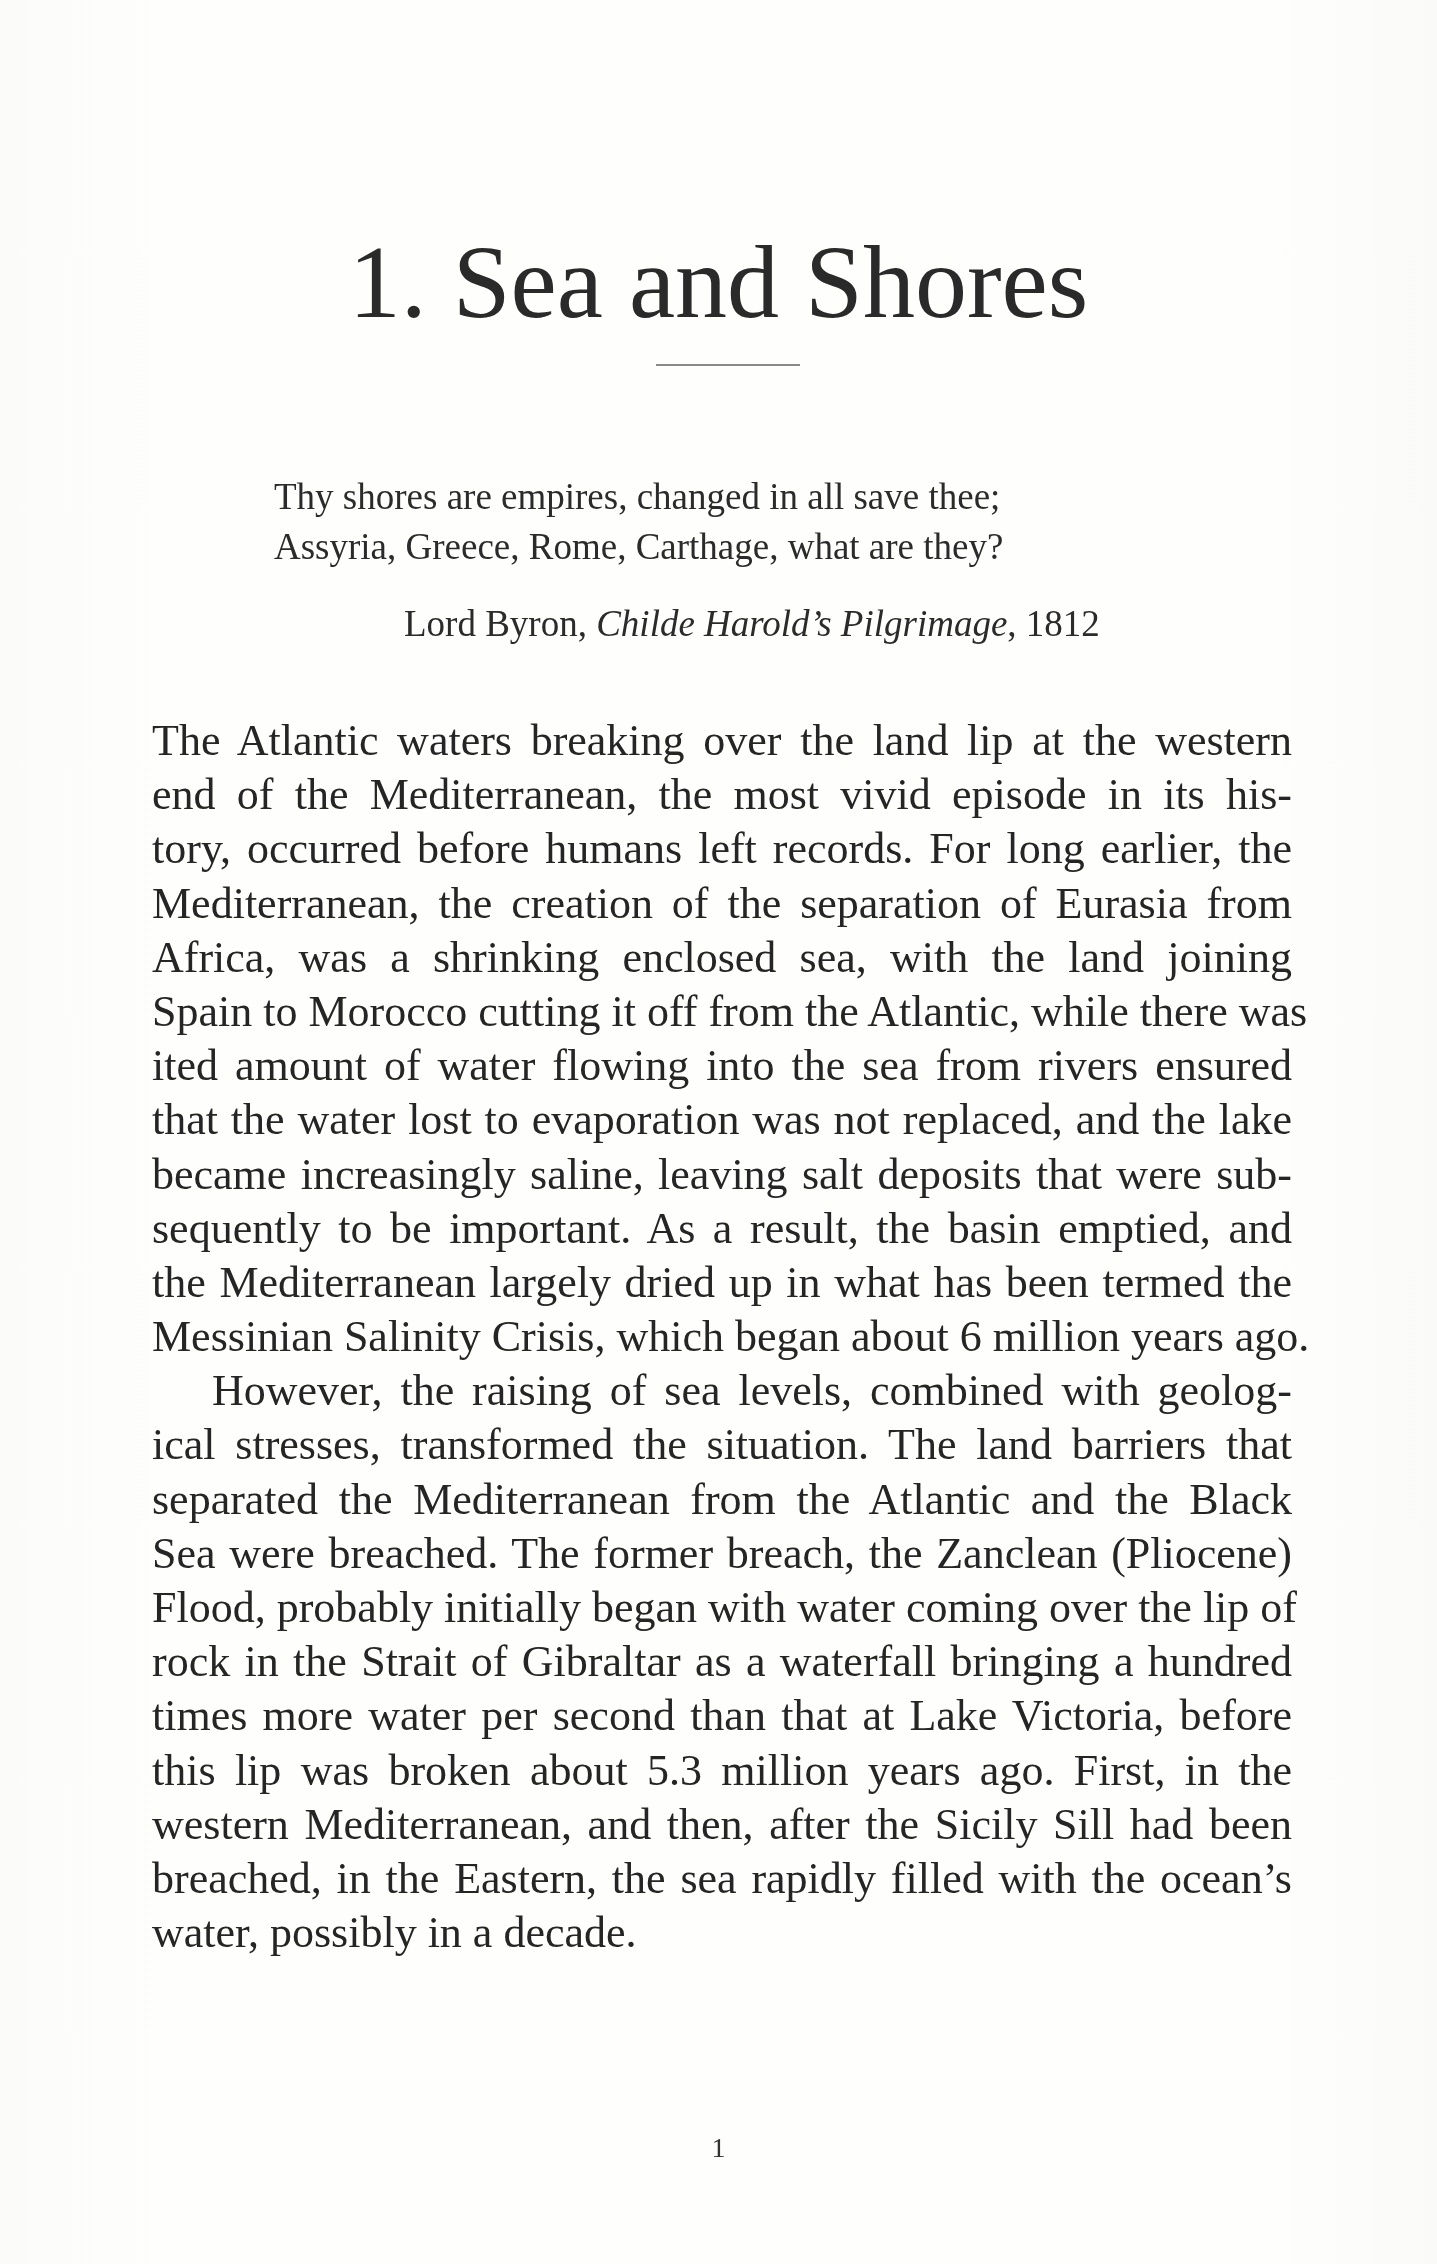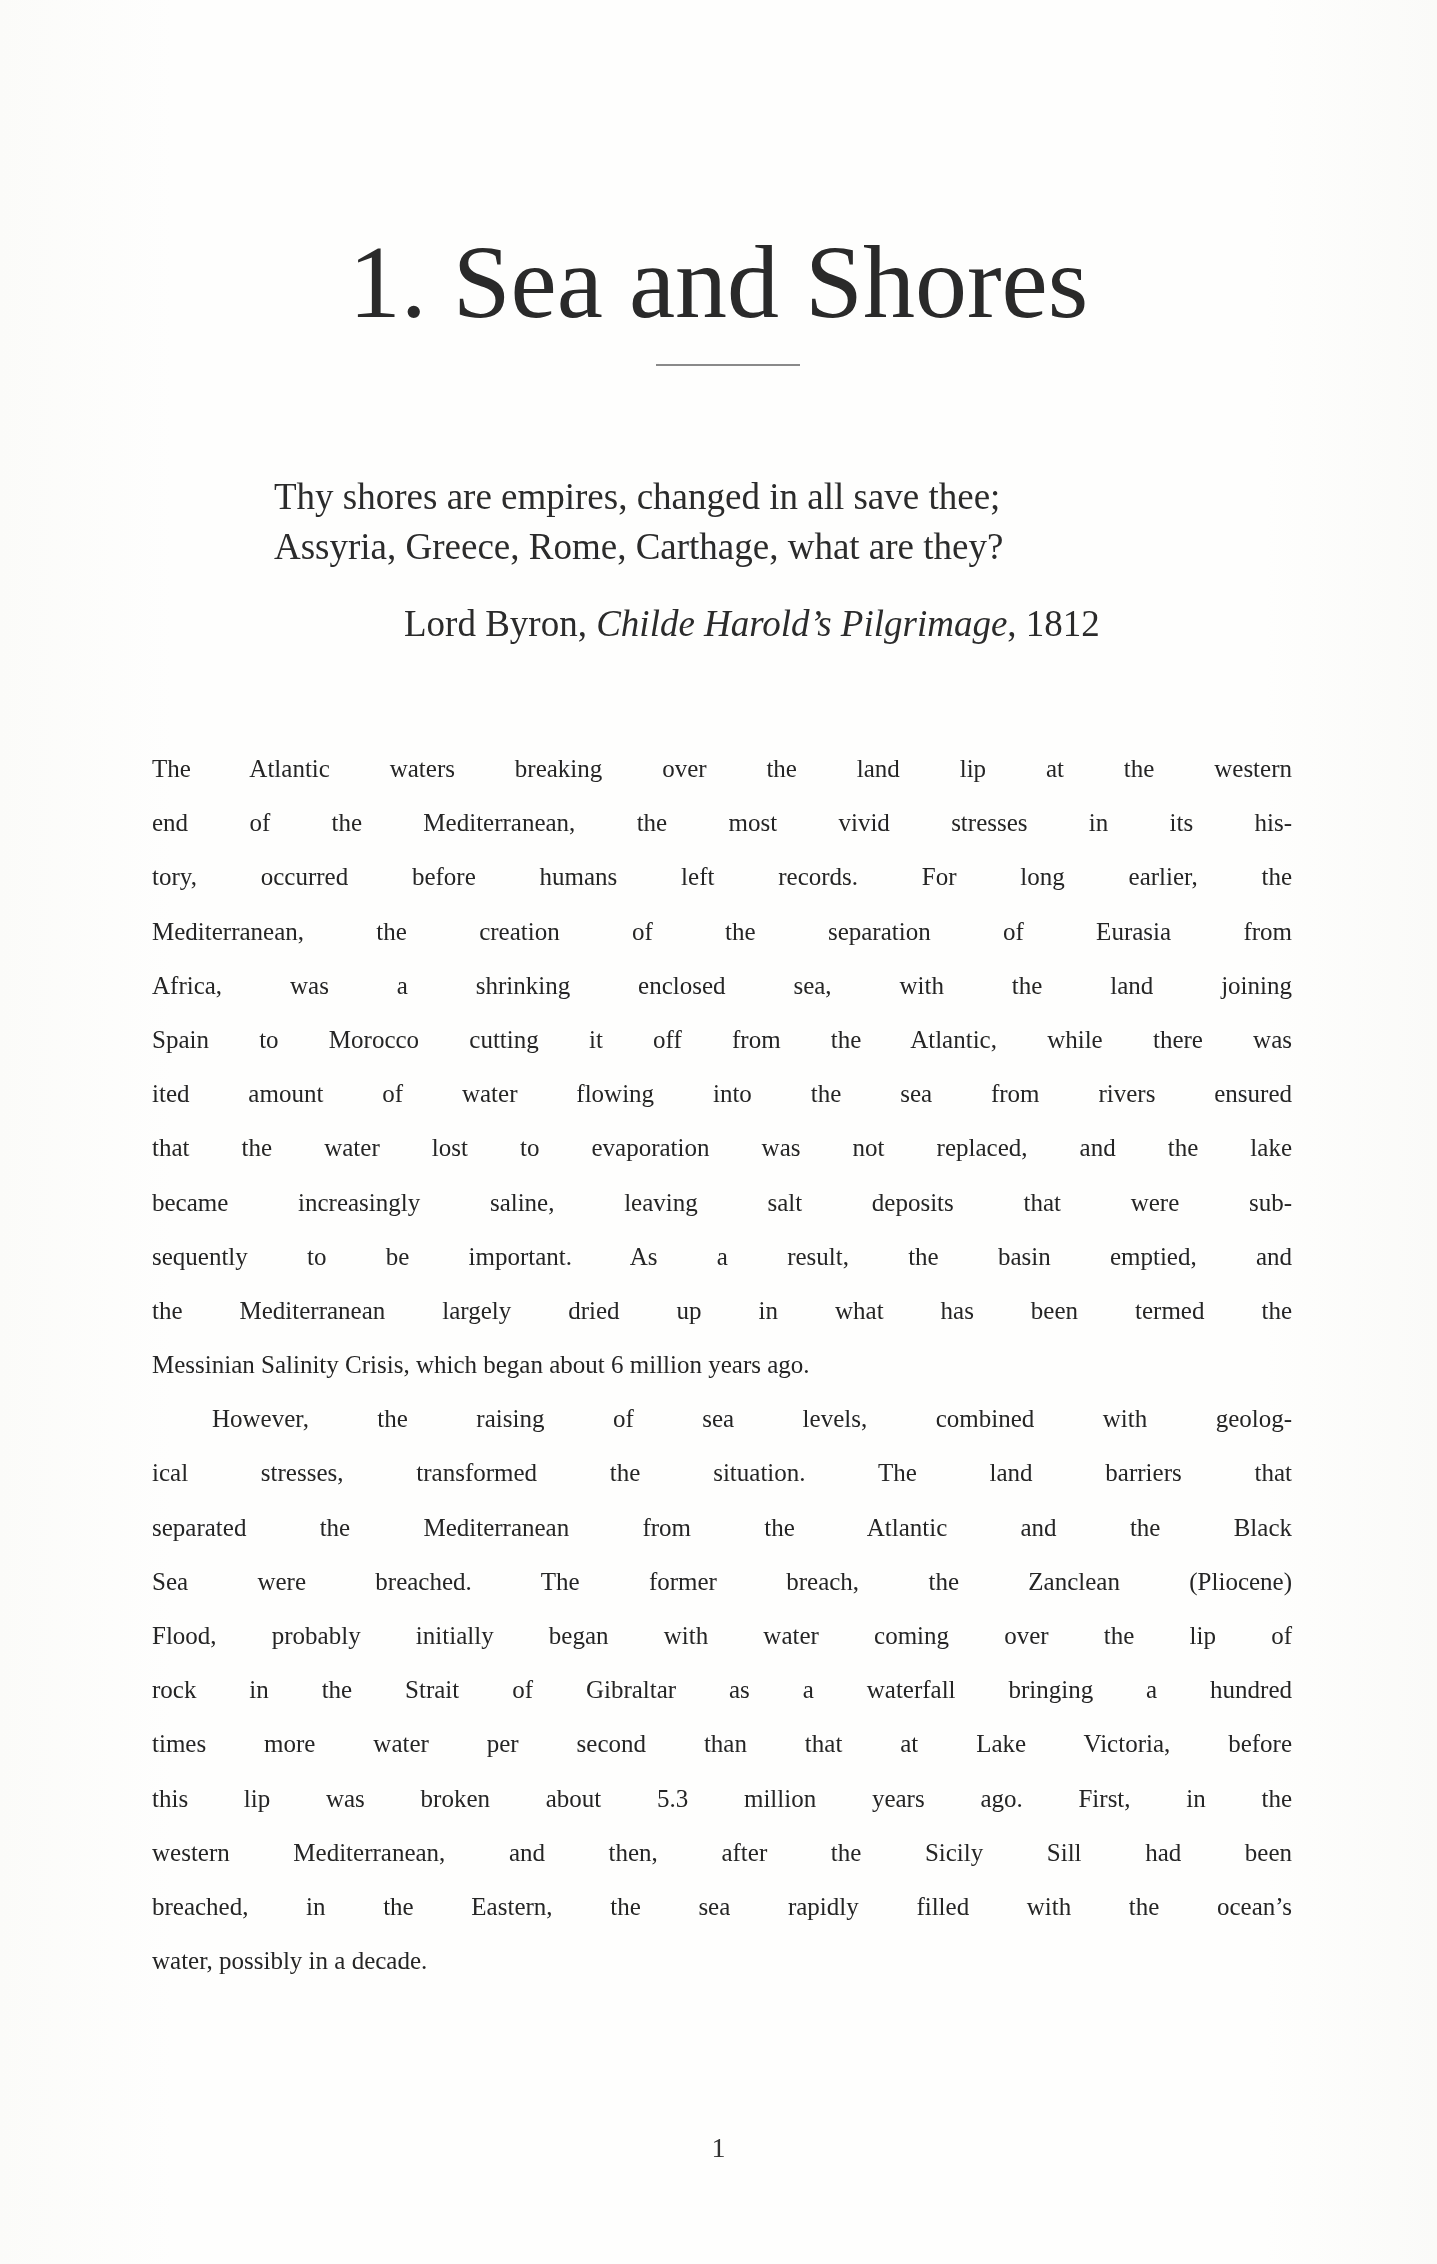--- a/index.html
+++ b/index.html
@@ -54,24 +54,23 @@
       color: #2b2b2b;
     }
     .epigraph .line { display: block; white-space: nowrap; }
     .epigraph .attribution { padding-left: 130px; margin-top: 27px; }
     .epigraph em { font-style: italic; }
     .body-text {
       position: absolute;
       left: 152px;
       top: 714px;
       width: 1140px;
-      font-size: 25px;
+      font-size: 44px;
       line-height: 54.2px;
       color: #252525;
-      margin-top: 28px;
     }
     .body-text p {
       margin: 0;
       text-align: justify;
       text-align-last: auto;
     }
     .body-text .line {
       display: block;
       text-align: justify;
       text-align-last: justify;
@@ -107,21 +106,21 @@
 
   <div class="epigraph">
     <span class="line">Thy shores are empires, changed in all save thee;</span>
     <span class="line">Assyria, Greece, Rome, Carthage, what are they?</span>
     <span class="line attribution"><span>Lord Byron, </span><em>Childe Harold’s Pilgrimage</em><span>, 1812</span></span>
   </div>
 
   <div class="body-text" id="body-text">
       <p>
         <span class="line">The Atlantic waters breaking over the land lip at the western</span>
-        <span class="line">end of the Mediterranean, the most vivid stresses in its his-</span>
+        <span class="line">end of the Mediterranean, the most vivid episode in its his-</span>
         <span class="line">tory, occurred before humans left records. For long earlier, the</span>
         <span class="line">Mediterranean, the creation of the separation of Eurasia from</span>
         <span class="line">Africa, was a shrinking enclosed sea, with the land joining</span>
         <span class="line">Spain to Morocco cutting it off from the Atlantic, while there was</span>
         <span class="line">ited amount of water flowing into the sea from rivers ensured</span>
         <span class="line">that the water lost to evaporation was not replaced, and the lake</span>
         <span class="line">became increasingly saline, leaving salt deposits that were sub-</span>
         <span class="line">sequently to be important. As a result, the basin emptied, and</span>
         <span class="line">the Mediterranean largely dried up in what has been termed the</span>
         <span class="line last">Messinian Salinity Crisis, which began about 6 million years ago.</span>

